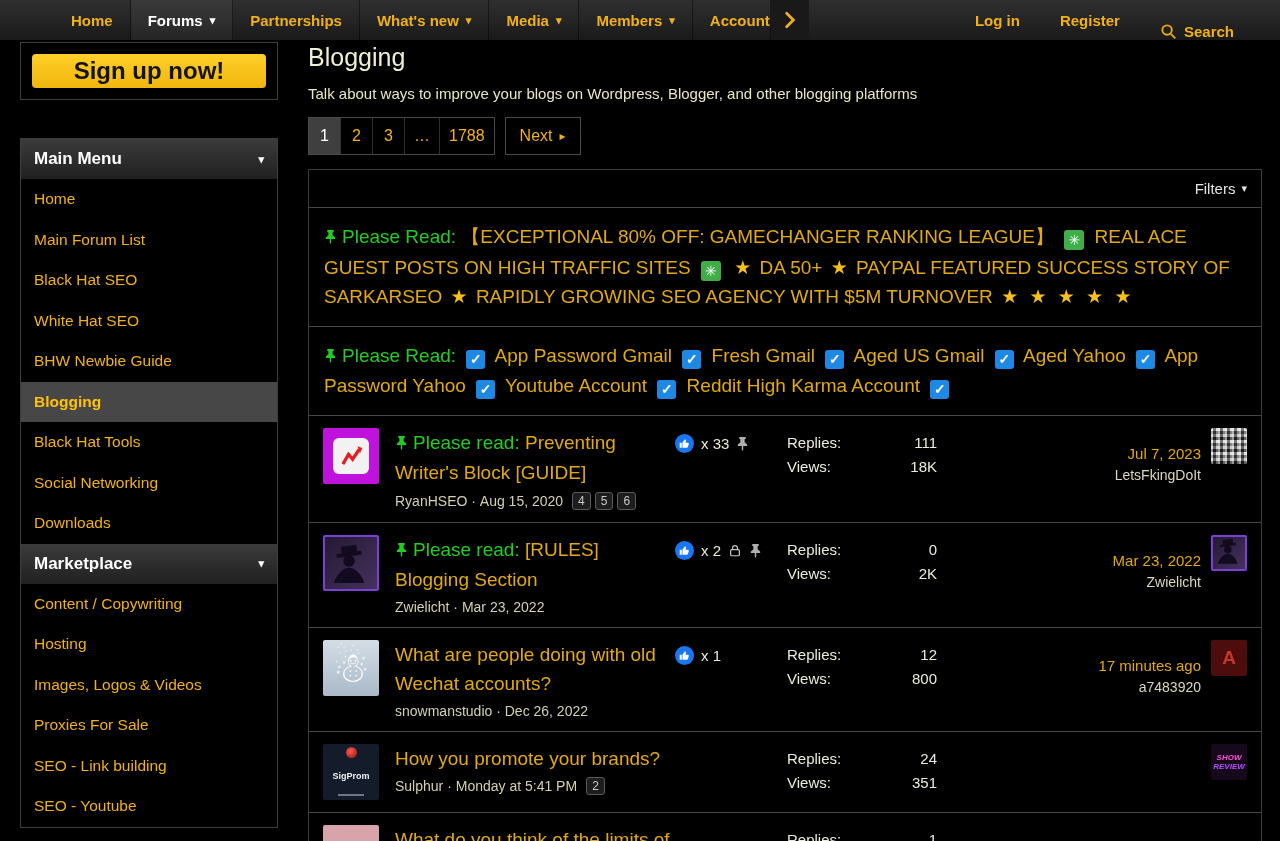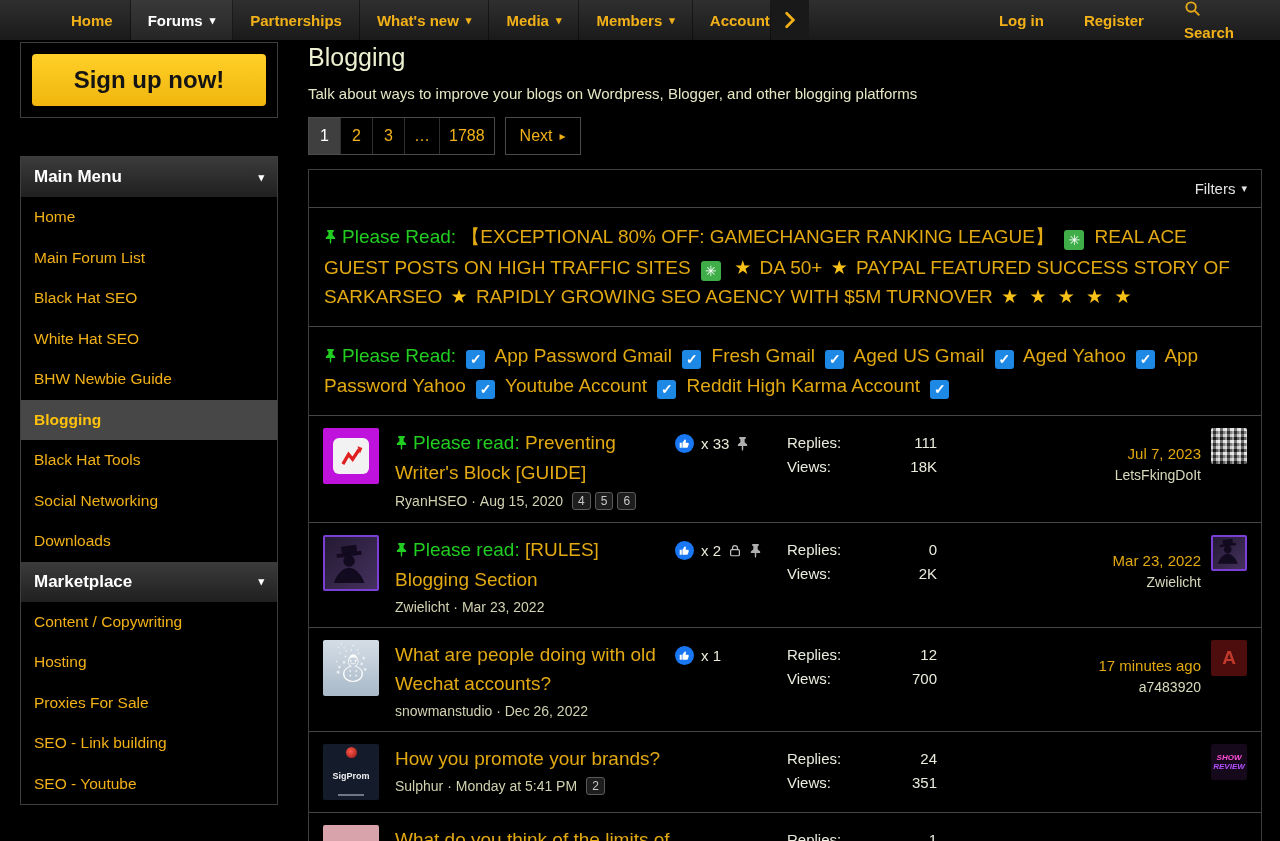--- a/index.html
+++ b/index.html
@@ -14,27 +14,27 @@
   .nav-left { display:flex; align-items:stretch; padding-left:54px; }
   .nav-item { display:flex; align-items:center; gap:7px; padding:0 17px; color:var(--accent);
     border-right:1px solid rgba(0,0,0,.45); cursor:pointer; white-space:nowrap; }
   .nav-item.active { color:#fff; background:rgba(255,255,255,.05); }
   .nav-item.clipped { max-width:86px; overflow:hidden; padding-right:0; }
   .caret { font-size:11px; line-height:1; }
   .nav-more { width:38px; height:40px; display:flex; align-items:center; justify-content:center;
     background:#191919; cursor:pointer; }
   .nav-right { display:flex; align-items:stretch; margin-left:auto; padding-right:26px; }
   .nav-right .nav-item { border-right:none; padding:0 20px; }
-  .search-item { display:flex; align-items:flex-start; gap:7px;flex-direction:column; }
+  .search-item { display:flex; align-items:flex-end; gap:7px; }
 
   
   .sidebar { position:absolute; left:20px; top:42px; width:258px; }
   .panel { background:#000; border:1px solid #3e3e3e; }
   .signup-panel { padding:11px; }
-  .signup-btn { display:block; width:100%; height:52px; border:none; cursor:pointer;
+  .signup-btn { display:block; width:100%; height:34px; border:none; cursor:pointer;
     background:linear-gradient(#ffd028,#f0b60e); border-radius:4px;
     color:#141414; font-size:24px; font-weight:800; font-family:"Liberation Sans",sans-serif; }
   .menu-panel { margin-top:38px; }
   .menu-header { height:40px; display:flex; align-items:center; justify-content:space-between;
     padding:0 13px; background:linear-gradient(#3b3b3b,#202020); color:#fff;
     font-size:17px; font-weight:700; cursor:pointer; }
   .menu-header .caret { color:#fff; }
   .menu-item { height:40.5px; display:flex; align-items:center; padding:0 13px;
     color:var(--accent); font-size:15.5px; cursor:pointer; }
   .menu-item.active { background:#474747; color:#ffc20a; font-weight:700; }
@@ -187,20 +187,21 @@
         <div class="menu-item active">Blogging</div>
         <div class="menu-item">Black Hat Tools</div>
         <div class="menu-item">Social Networking</div>
         <div class="menu-item">Downloads</div>
         <div class="menu-header">
           <span>Marketplace</span>
           <span class="caret">▾</span>
         </div>
         <div class="menu-item">Content / Copywriting</div>
         <div class="menu-item">Hosting</div>
+        <div class="menu-item">Images, Logos &amp; Videos</div>
         <div class="menu-item">Proxies For Sale</div>
         <div class="menu-item">SEO - Link building</div>
         <div class="menu-item">SEO - Youtube</div>
       </div>
   </aside>
 
   <main class="content">
     <h1 class="page-title">Blogging</h1>
     <p class="page-desc">Talk about ways to improve your blogs on Wordpress, Blogger, and other blogging platforms</p>
 
@@ -370,21 +371,21 @@
               </span>
               <span class="like-count">x 1</span>
             </div>
             <div class="stats-col">
               <div class="stat-line">
                 <span>Replies:</span>
                 <span>12</span>
               </div>
               <div class="stat-line">
                 <span>Views:</span>
-                <span>700</span>
+                <span>800</span>
               </div>
             </div>
             <div class="spacer"></div>
             <div class="last-col">
               <div class="last-date">17 minutes ago</div>
               <div class="last-user">a7483920</div>
             </div>
             <div class="av av-mini av-lettera">A</div>
           </div>
           <div class="thread-row">

